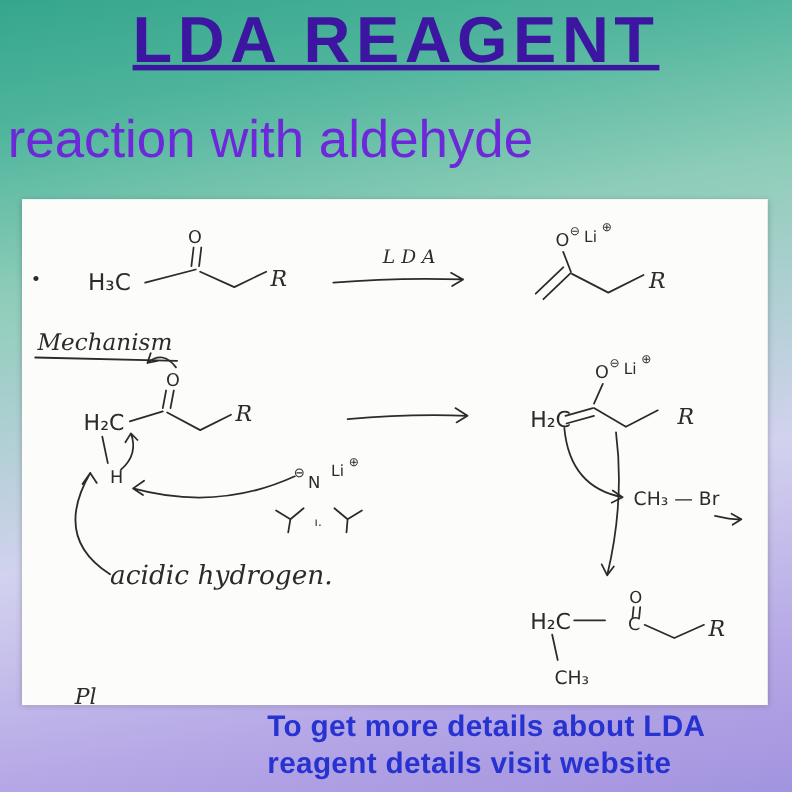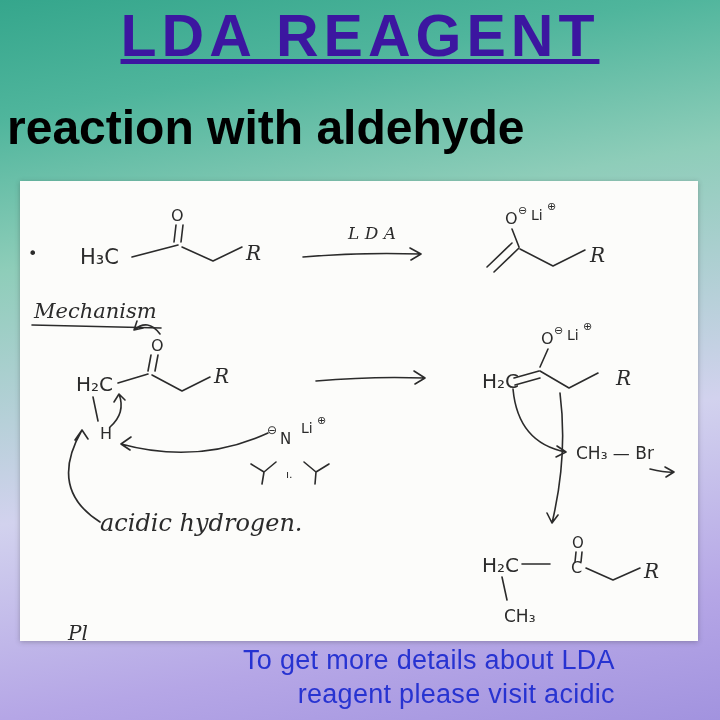--- a/index.html
+++ b/index.html
@@ -7,35 +7,35 @@
     width:720px;height:720px;position:relative;overflow:hidden;
     background:linear-gradient(170deg,#35a68c 0%,#4fb59c 14%,#8ecdb9 32%,#d2d2ee 62%,#b5a6e6 85%,#a293df 100%);
     font-family:"Liberation Sans", sans-serif;
   }
   .title{
     position:absolute;top:2px;left:0;right:0;text-align:center;
     font-size:59px;font-weight:800;letter-spacing:5px;color:#3c16a0;text-decoration:underline;
   }
   .subtitle{
     position:absolute;top:100px;left:7px;
-    font-size:48px;font-weight:700;color:#000000;
+    font-size:48px;font-weight:400;color:#6d28d9;
   }
   .panel{
     position:absolute;left:20px;top:181px;width:678px;height:460px;
     background:#fcfcfa;box-shadow:0 1px 5px rgba(40,40,40,.3);
     overflow:hidden;
   }
   .panel svg{display:block;width:678px;height:460px;}
   .strokes path{fill:none;stroke:#2b2b2b;stroke-width:1.6;stroke-linecap:round;stroke-linejoin:round;}
   text{fill:#2b2b2b;}
   .fm{font-family:"DejaVu Sans", sans-serif;}
   .hw{font-family:"DejaVu Serif", serif;font-style:italic;}
   .footer{
     position:absolute;left:243px;top:643px;
-    font-size:27px;font-weight:400;color:#2733d1;line-height:34px;letter-spacing:.3px;text-align:right;
+    font-size:27px;font-weight:700;color:#2733d1;line-height:34px;letter-spacing:.3px;
   }
 </style>
 </head>
 <body>
 
 <div class="page">
 
   <div class="title">LDA REAGENT</div>
   <div class="subtitle">reaction with aldehyde</div>
 
@@ -119,16 +119,16 @@
       <text class="fm" x="551" y="392" font-size="16">C</text>
       <text class="hw" x="624" y="397" font-size="20">R</text>
       <text class="fm" x="484" y="441" font-size="17">CH₃</text>
 
       <text class="hw" x="48" y="459" font-size="20">Pl</text>
     </svg>
   </div>
 
   <div class="footer">
     <div>To get more details about LDA</div>
-    <div>reagent please visit acidic</div>
+    <div>reagent details visit website</div>
   </div>
 
 </div>
 
 </body></html>

